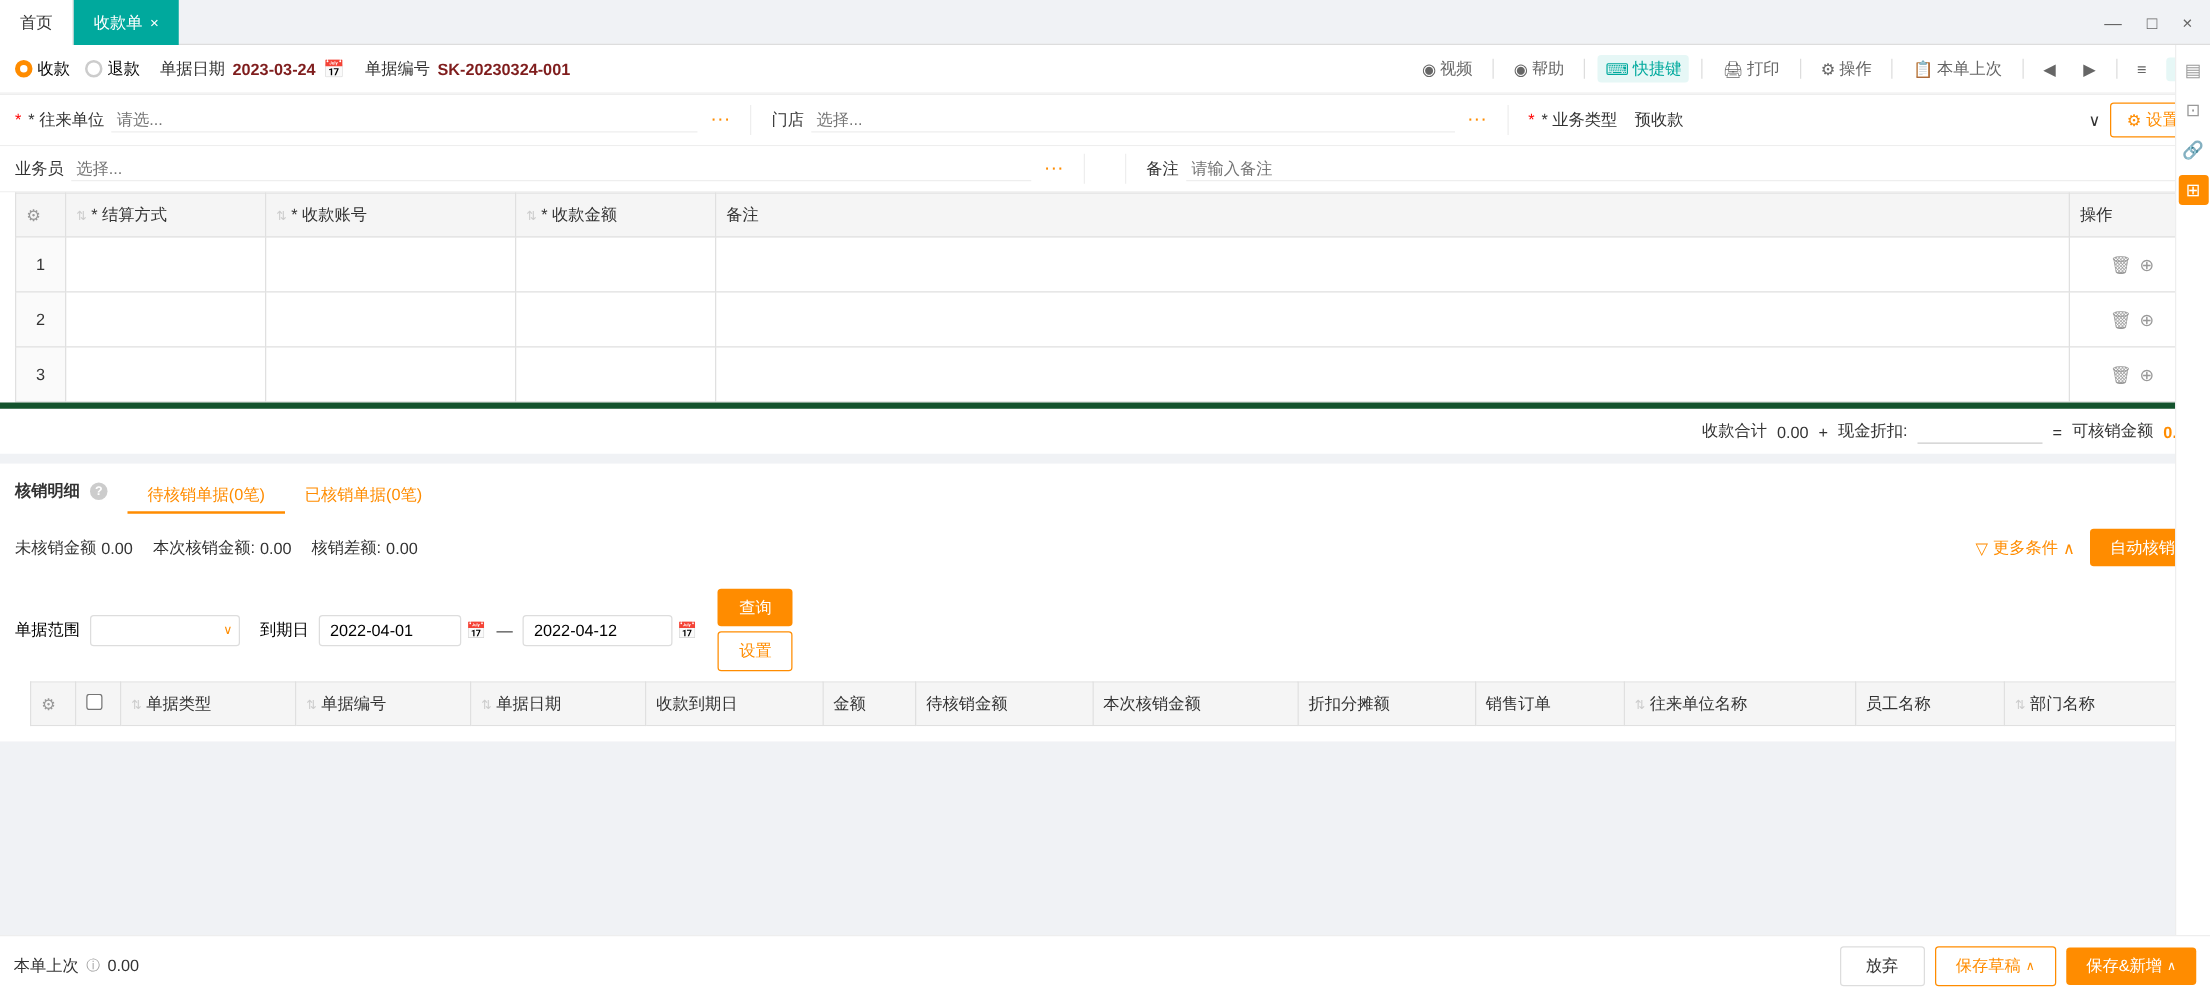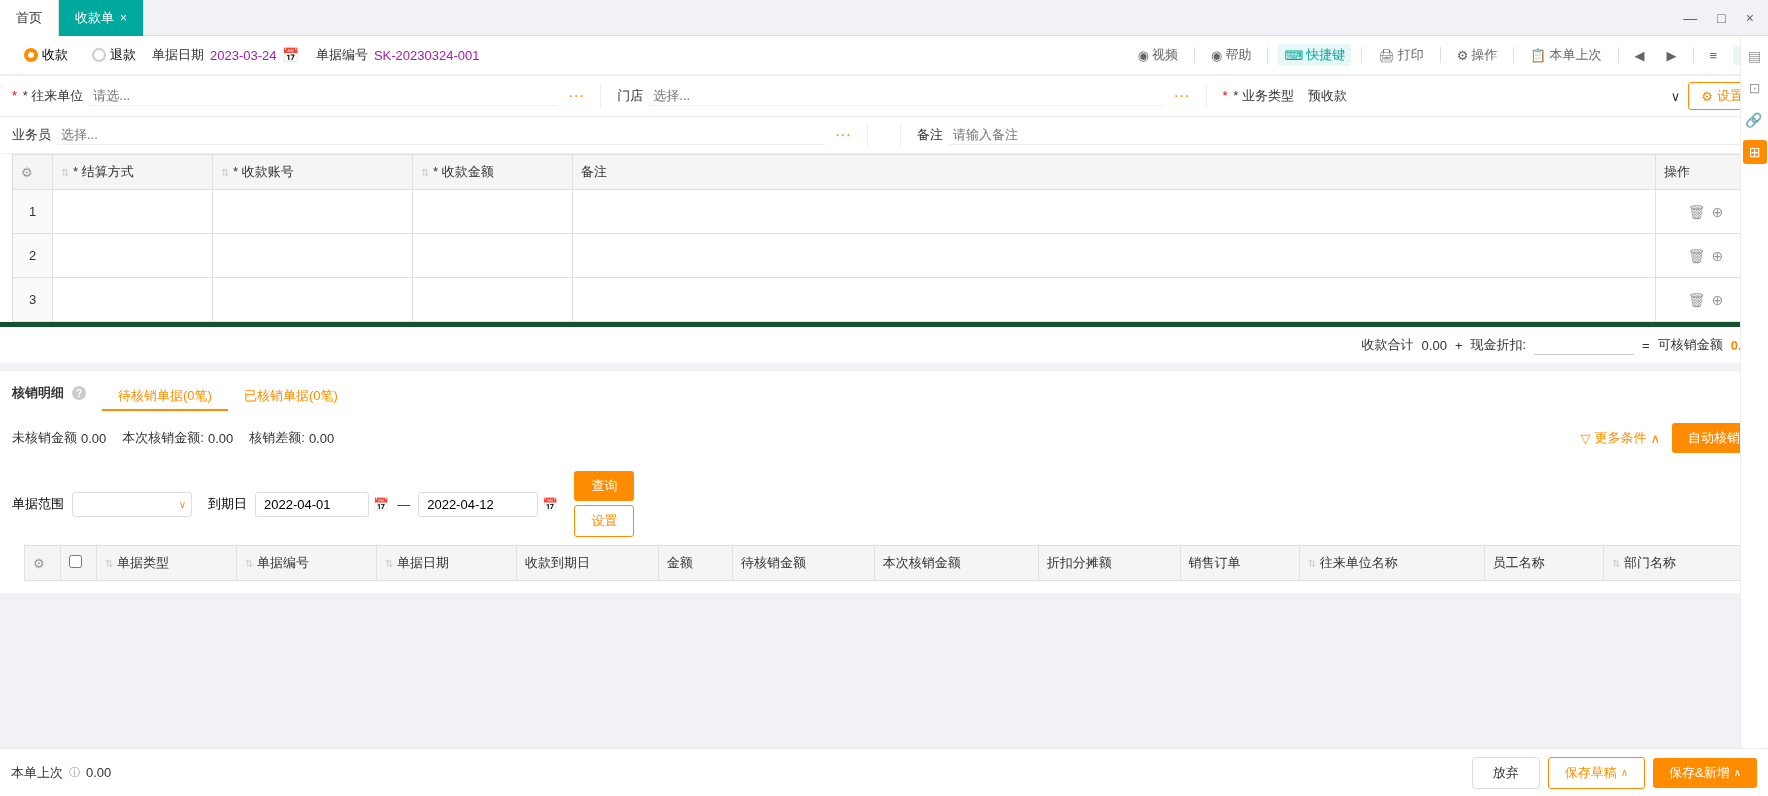--- a/index.html
+++ b/index.html
@@ -30,28 +30,28 @@
     .main-content {
       background: #fff; margin: 0; padding: 0;
     }
 
     
     .top-toolbar {
       display: flex; align-items: center; padding: 8px 12px; background: #fff;
       border-bottom: 1px solid #eee; gap: 16px;
     }
     .radio-group { display: flex; align-items: center; gap: 12px; }
-    .radio-item { display: flex; align-items: center; gap: 4px; cursor: pointer; margin-left: 12px; }
+    .radio-item { display: flex; align-items: center; gap: 4px; cursor: pointer; }
     .radio-dot { width: 14px; height: 14px; border-radius: 50%; border: 2px solid #ff8c00; background: #ff8c00; display: flex; align-items: center; justify-content: center; }
     .radio-dot-empty { width: 14px; height: 14px; border-radius: 50%; border: 2px solid #ccc; background: #fff; }
     .radio-inner { width: 6px; height: 6px; border-radius: 50%; background: #fff; }
 
     .meta-field { display: flex; align-items: center; gap: 6px; color: #333; }
     .meta-label { color: #333; white-space: nowrap; }
-    .meta-value { color: #a21caf; font-weight: 400; }
+    .meta-value { color: #7f1d1d; font-weight: 700; }
     .cal-icon { color: #ff8c00; cursor: pointer; font-size: 14px; }
 
     .toolbar-right {
       margin-left: auto; display: flex; align-items: center; gap: 10px; color: #666;
     }
     .toolbar-btn {
       display: flex; align-items: center; gap: 3px; cursor: pointer; color: #666;
       padding: 2px 6px;
     }
     .toolbar-btn-active { color: #00a99d; background: #e6f7f6; border-radius: 3px; }

